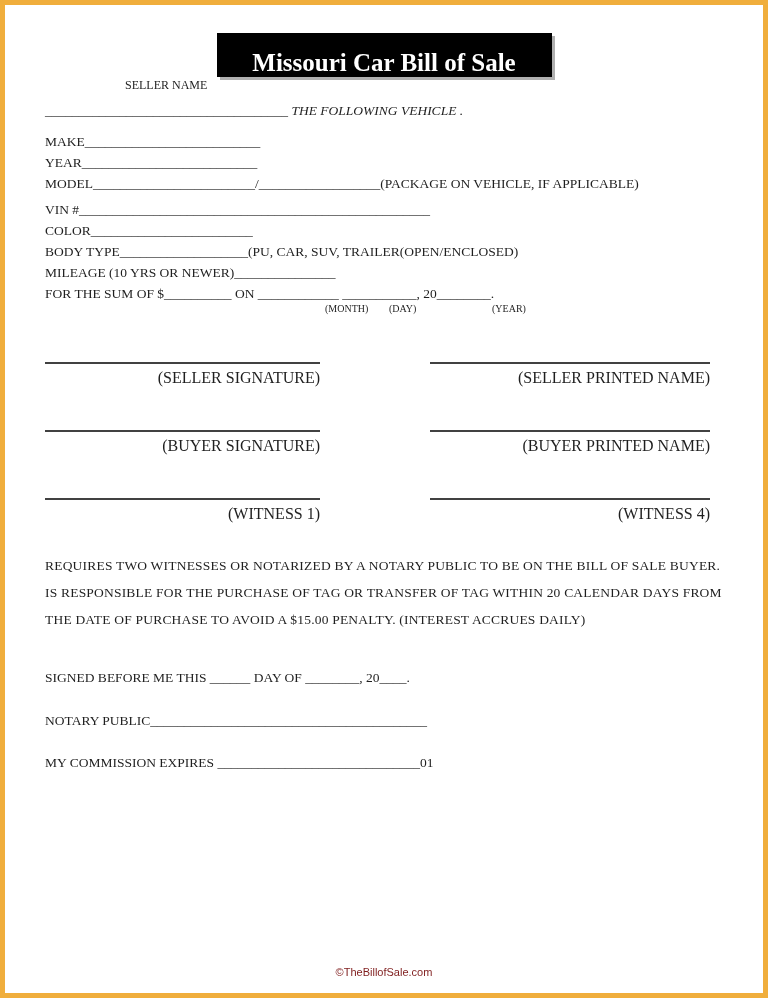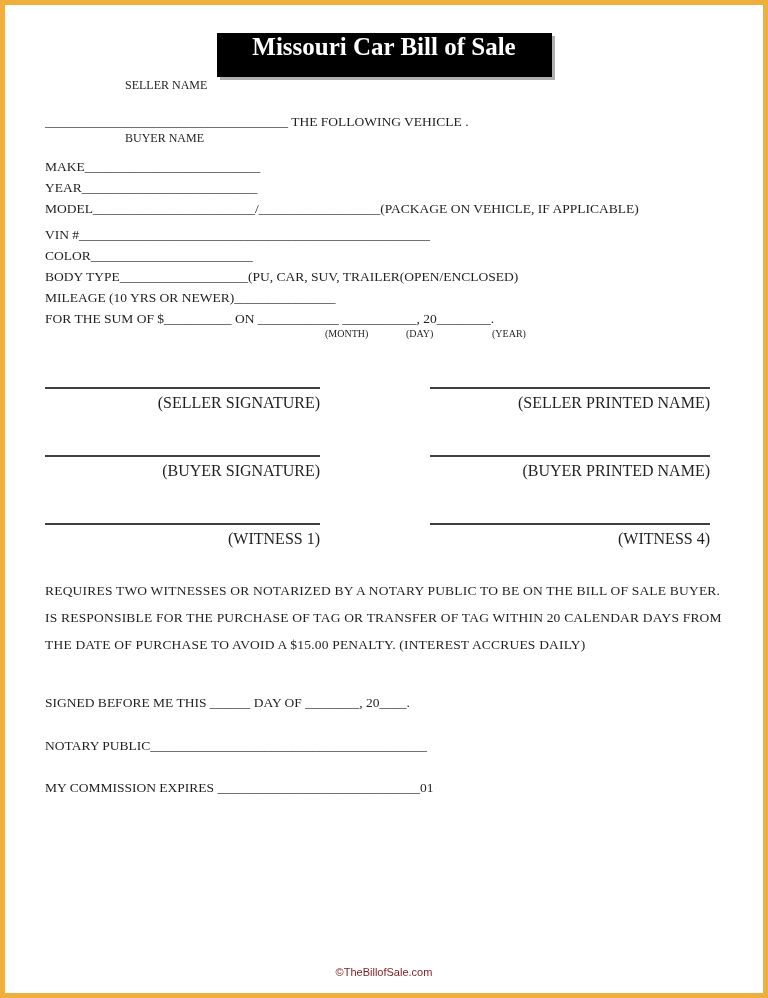--- a/index.html
+++ b/index.html
@@ -14,38 +14,38 @@
     color: #1f1f1f;
     overflow: hidden;
   }
   .title-box {
     width: 335px;
     height: 44px;
     margin: 28px auto 0;
     background: #000000;
     color: #ffffff;
     display: flex;
-    align-items: flex-start;
+    align-items: flex-end;
     justify-content: center;
     font-weight: bold;
     font-size: 25px;
     box-shadow: 3px 3px 0 #b0b0b0;
   }
   .content { margin: 0 40px; font-size: 13.5px; }
   .text-line { white-space: nowrap; line-height: 17px; }
   .intro1 { margin-top: 54px; }
   .sub-label { font-size: 12px; line-height: 12px; margin-left: 80px; margin-top: 2px; }
-  .intro2 { margin-top: 22px; }
+  .intro2 { margin-top: 11px; font-style: italic; }
   .vehicle-block { margin-top: 12px; }
   .vehicle-block .row { line-height: 21px; height: 21px; white-space: nowrap; }
   .row-vin { margin-top: 5px; }
   .date-labels { position: relative; height: 13px; font-size: 10px; margin-top: -1px; }
   .date-labels span { position: absolute; top: 0; }
   .date-labels .month { left: 280px; }
-  .date-labels .day { left: 361px; text-align: center; }
+  .date-labels .day { left: 344px; text-align: center; }
   .date-labels .yr { left: 447px; }
   .sig-section { margin-top: 45px; }
   .sig-row { display: flex; }
   .sig-row + .sig-row { margin-top: 45px; }
   .sig-col { width: 275px; }
   .sig-col.right { width: 280px; margin-left: 110px; }
   .sig-line { border-bottom: 2px solid #414141; height: 1px; }
   .sig-label { text-align: right; font-size: 16px; line-height: 13px; margin-top: 7px; }
   .notice { margin-top: 32px; letter-spacing: 0.2px; }
   .notice-line { line-height: 27px; white-space: nowrap; }
@@ -67,21 +67,20 @@
 <div class="page">
 
   <div class="title-box">
     <span>Missouri Car Bill of Sale</span>
   </div>
 
   <div class="content">
 
     <div class="sub-label">SELLER NAME</div>
     <div class="text-line intro2">____________________________________ THE FOLLOWING VEHICLE .</div>
-    <div class="sub-label">BUYER NAME</div>
 
     <div class="vehicle-block">
       <div class="row">MAKE__________________________</div>
       <div class="row">YEAR__________________________</div>
       <div class="row">MODEL________________________/__________________(PACKAGE ON VEHICLE, IF APPLICABLE)</div>
       <div class="row row-vin">VIN #____________________________________________________</div>
       <div class="row">COLOR________________________</div>
       <div class="row">BODY TYPE___________________(PU, CAR, SUV, TRAILER(OPEN/ENCLOSED)</div>
       <div class="row">MILEAGE (10 YRS OR NEWER)_______________</div>
       <div class="row">FOR THE SUM OF $__________ ON ____________ ___________, 20________.</div>

